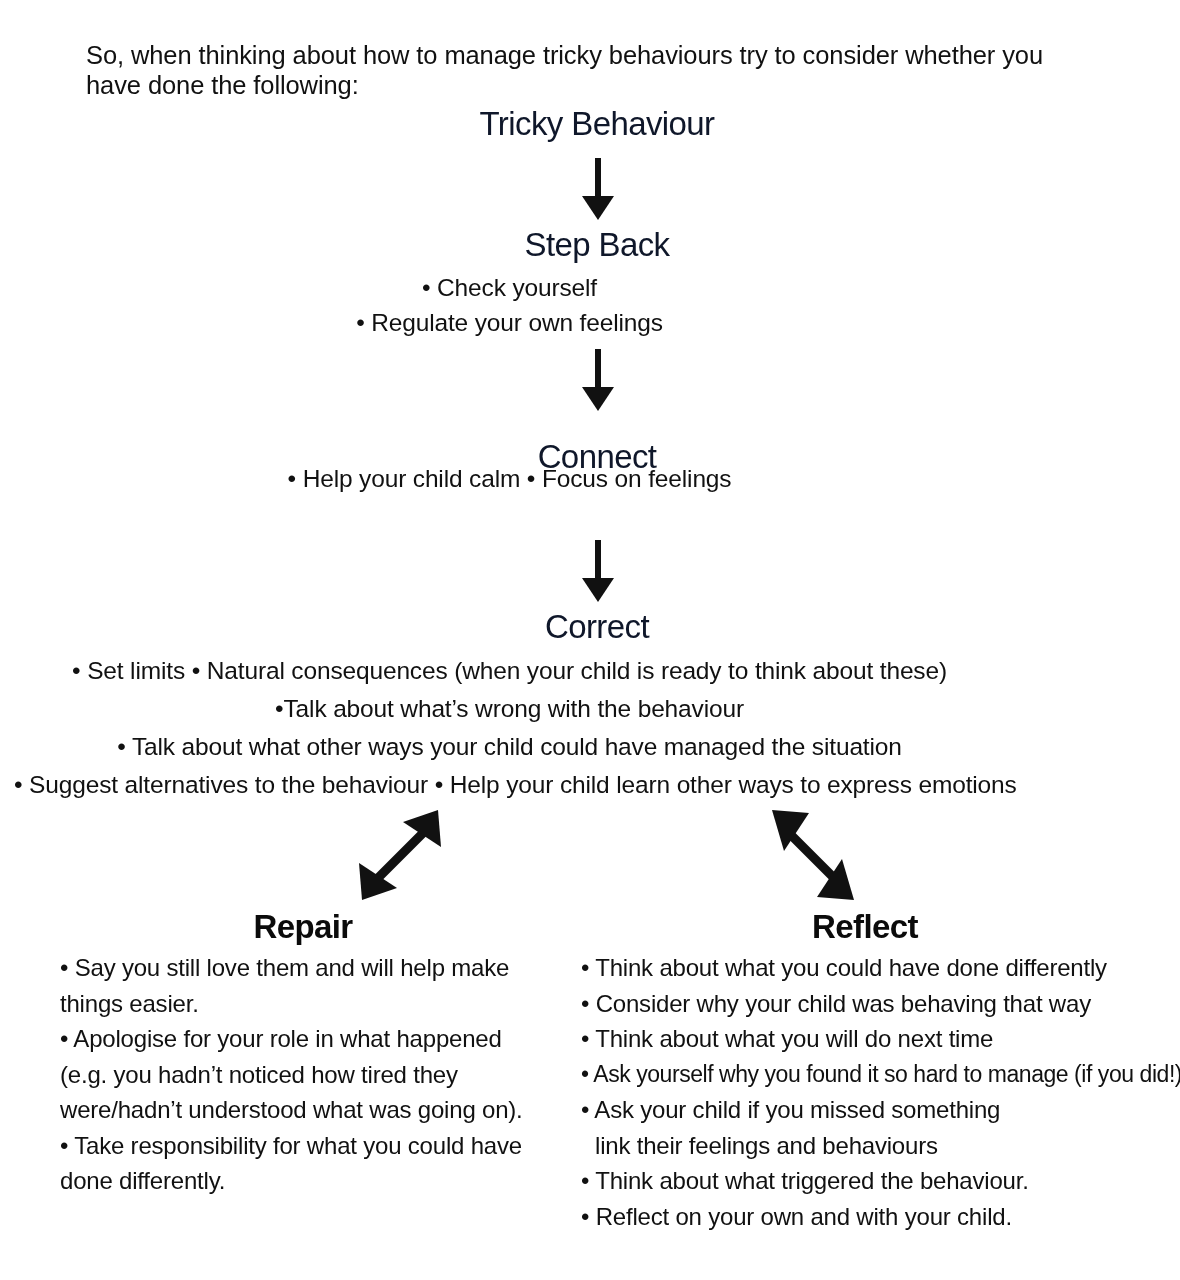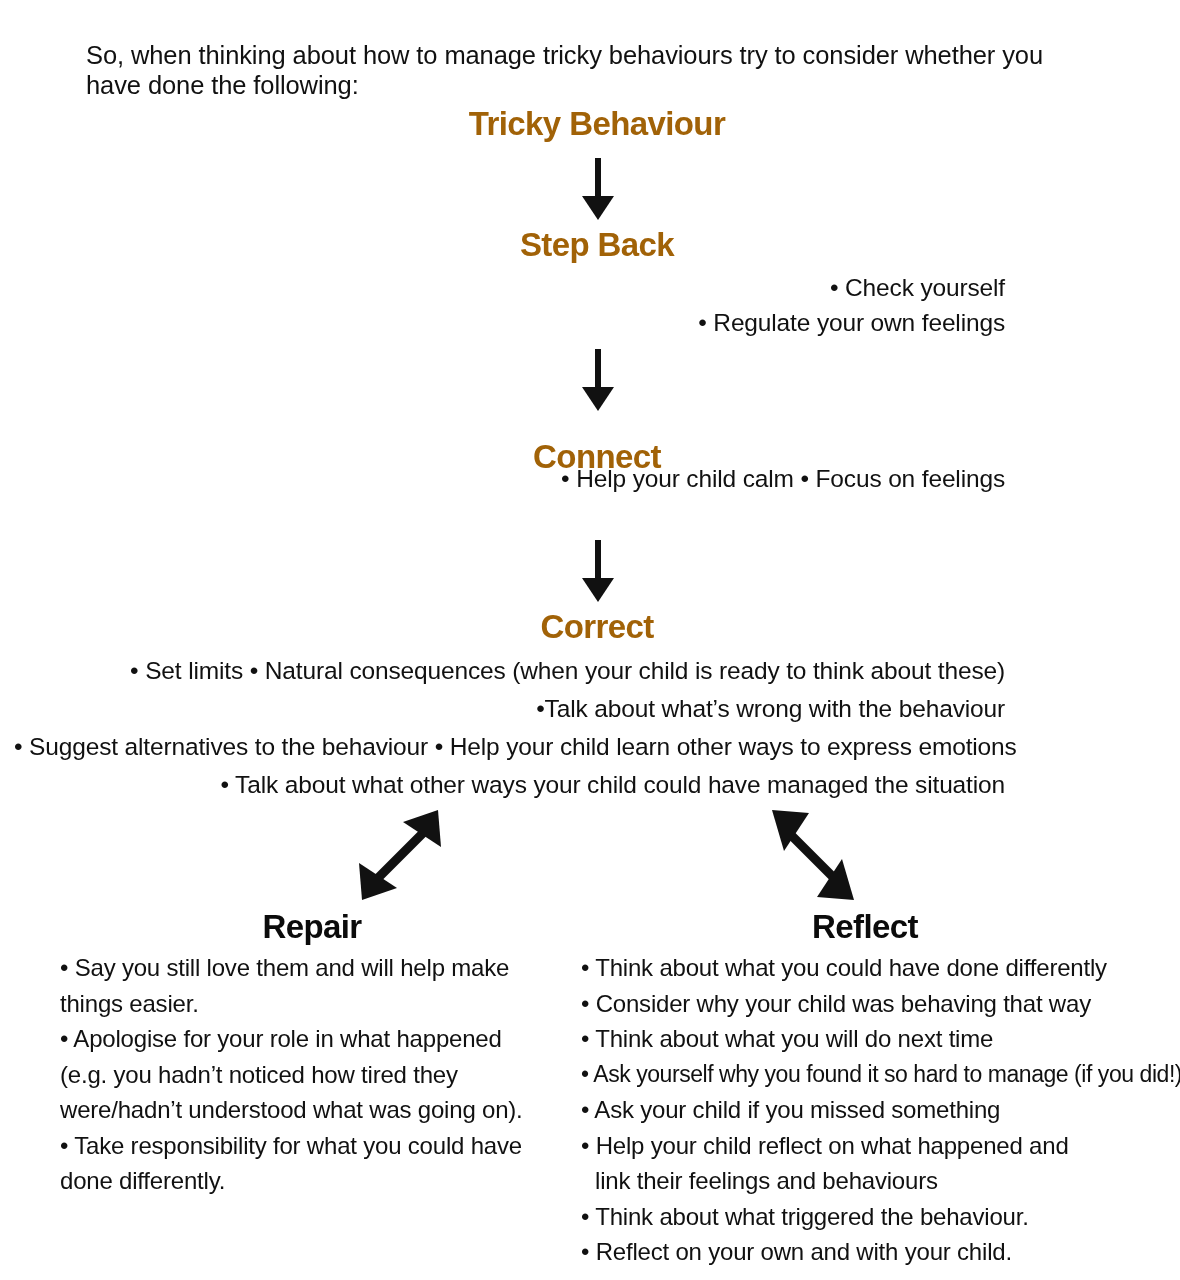--- a/index.html
+++ b/index.html
@@ -32,23 +32,23 @@
     line-height: 30px;
     font-weight: 400;
     letter-spacing: -0.1px;
   }
 
   
   .flow-heading {
     position: absolute;
     width: 100%;
     text-align: center;
-    font-weight: 700;
+    font-weight: 400;
     letter-spacing: -0.6px;
-    color: #a16207;
+    color: #0f172a;
   }
   .h-tricky  { top: 105px;  font-size: 33px; }
   .h-step    { top: 226px;  font-size: 33px; }
   .h-connect { top: 438px;  font-size: 33px; }
   .h-correct { top: 608px;  font-size: 33px; }
 
   
   .center-col {
     position: absolute;
     left: 0;
@@ -56,21 +56,21 @@
     text-align: center;
     padding-left: 14px;
     box-sizing: border-box;
   }
 
   
   .bullets {
     position: absolute;
     width: 1005px;
     left: 0;
-    text-align: right;
+    text-align: center;
     padding-left: 14px;
     box-sizing: border-box;
     font-size: 24.5px;
     line-height: 35px;
     letter-spacing: -0.15px;
   }
   .bullets div { white-space: nowrap; }
 
   .b-step    { top: 270px; }
   .b-connect { top: 461px; }
@@ -98,21 +98,21 @@
   
   .col-heading {
     position: absolute;
     top: 908px;
     font-size: 33px;
     font-weight: 700;
     letter-spacing: -0.6px;
     text-align: center;
     color: #0b0b0b;
   }
-  .ch-repair  { left: 172px; width: 280px; }
+  .ch-repair  { left: 163px; width: 280px; }
   .ch-reflect { left: 725px; width: 280px; }
 
   .col-list {
     position: absolute;
     font-size: 24px;
     line-height: 35.5px;
     letter-spacing: -0.2px;
   }
   .cl-repair {
     left: 60px;
@@ -167,22 +167,22 @@
     <svg viewBox="0 0 40 62" width="40" height="62" aria-hidden="true">
       <rect x="17" y="0" width="6" height="40" fill="#111111"></rect>
       <polygon points="4,38 36,38 20,62" fill="#111111"></polygon>
     </svg>
   </div>
 
   <div class="flow-heading h-correct center-col">Correct</div>
   <div class="bullets b-correct">
     <div>• Set limits  • Natural consequences (when your child is ready to think about these)</div>
     <div>•Talk about what’s wrong with the behaviour</div>
+    <div>• Talk about what other ways your child could have managed the situation</div>
     <div>• Suggest alternatives to the behaviour  • Help your child learn other ways to express emotions</div>
-    <div>• Talk about what other ways your child could have managed the situation</div>
   </div>
 
   <div class="d-arrow da-left">
     <svg viewBox="0 0 110 110" width="110" height="110" aria-hidden="true">
       <line x1="26" y1="84" x2="84" y2="26" stroke="#111111" stroke-width="9"></line>
       <polygon points="92,10 95,47 57,22" fill="#111111"></polygon>
       <polygon points="16,100 13,63 51,88" fill="#111111"></polygon>
     </svg>
   </div>
 
@@ -201,19 +201,18 @@
     <div class="item">• Take responsibility for what you could have done differently.</div>
   </div>
 
   <div class="col-heading ch-reflect">Reflect</div>
   <div class="col-list cl-reflect">
     <div class="item">• Think about what you could have done differently</div>
     <div class="item">• Consider why your child was behaving that way</div>
     <div class="item">• Think about what you will do next time</div>
     <div class="item tight">• Ask yourself why you found it so hard to manage (if you did!)</div>
     <div class="item">• Ask your child if you missed something</div>
-    <div class="item">• Help your child reflect on what happened and</div>
     <div class="item cont">link their feelings and behaviours</div>
     <div class="item">• Think about what triggered the behaviour.</div>
     <div class="item">• Reflect on your own and with your child.</div>
   </div>
 
 </div>
 
 </body></html>

